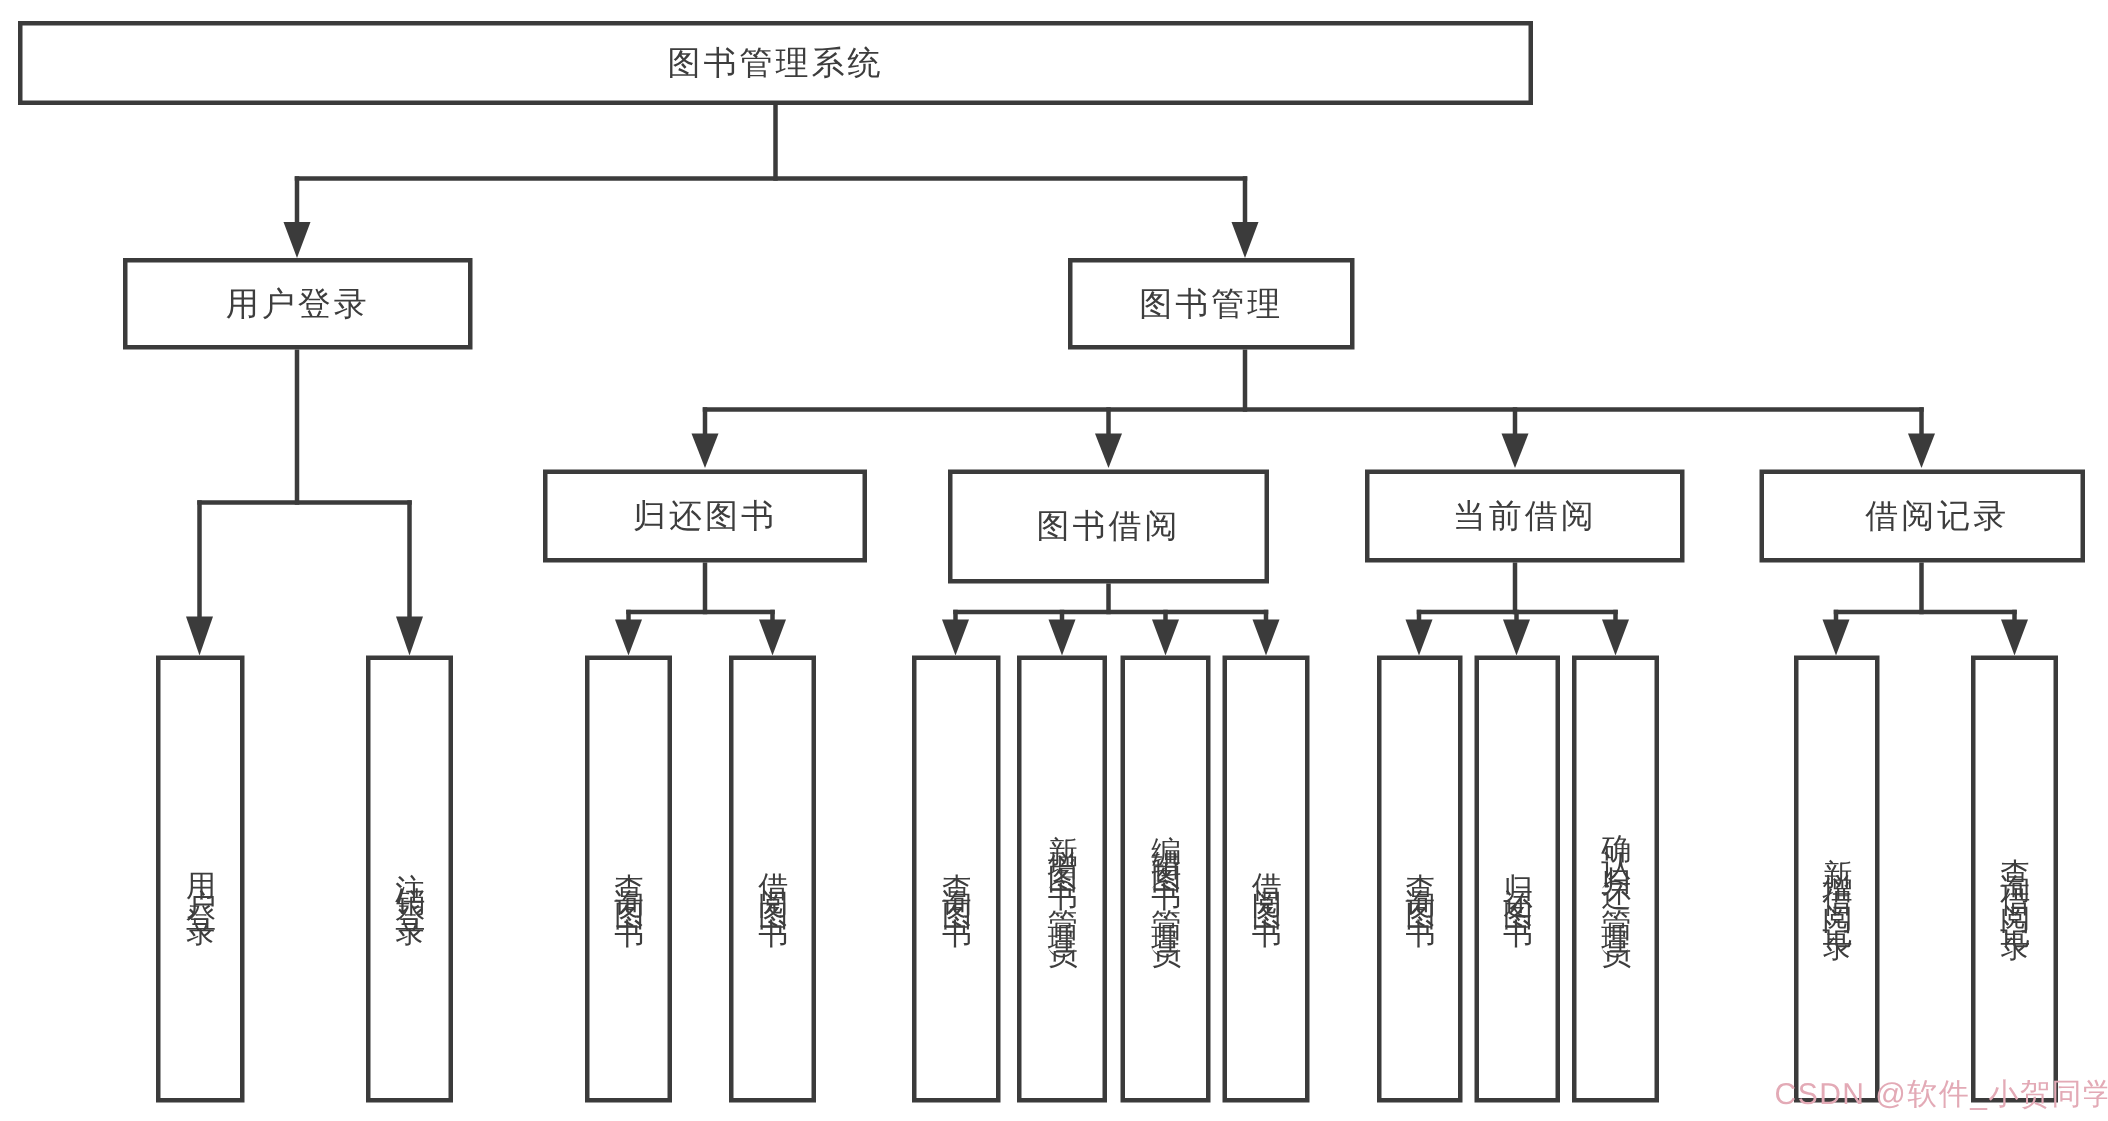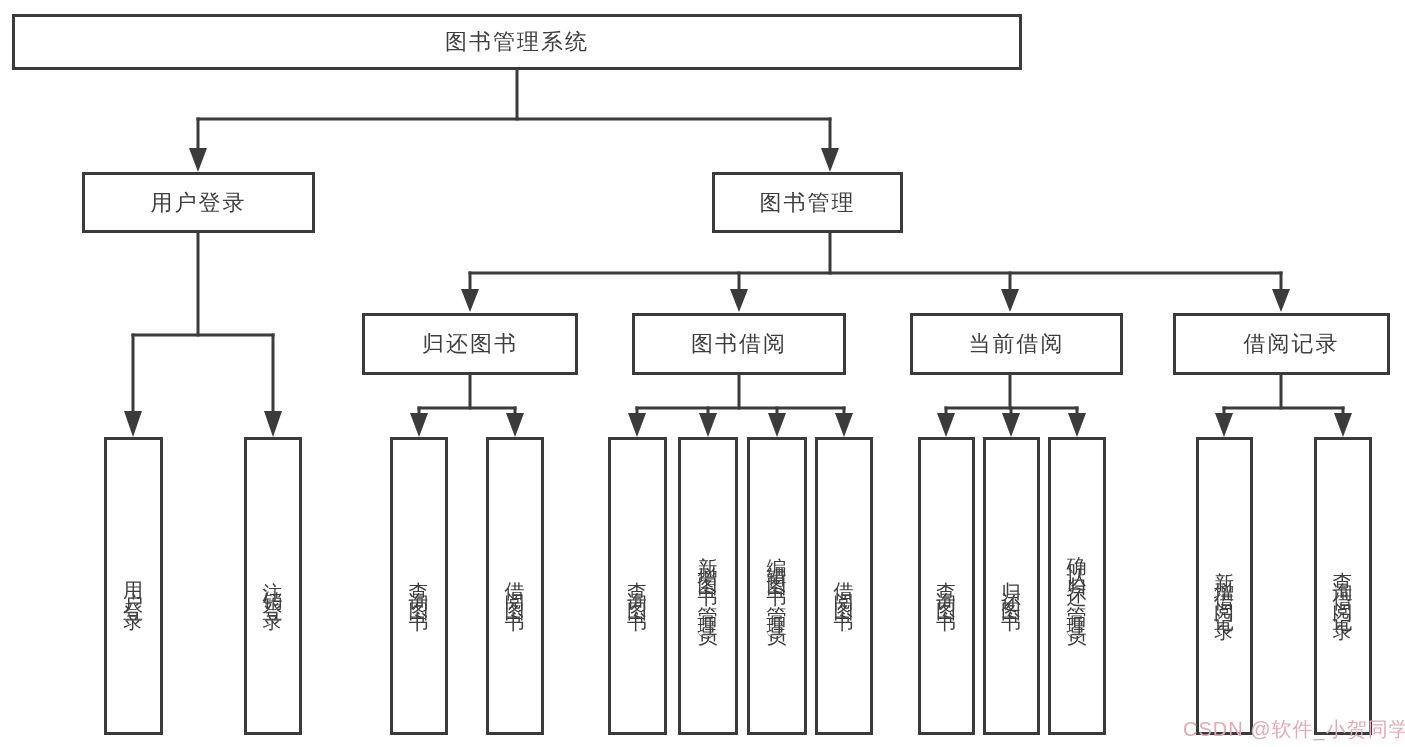--- a/index.html
+++ b/index.html
@@ -116,21 +116,21 @@
   <div class="box" style="left:82px;top:172px;width:233px;height:61px;">
     <span class="h-label">用户登录</span>
   </div>
   <div class="box" style="left:712px;top:172px;width:191px;height:61px;">
     <span class="h-label">图书管理</span>
   </div>
 
   <div class="box" style="left:362px;top:313px;width:216px;height:62px;">
     <span class="h-label">归还图书</span>
   </div>
-  <div class="box" style="left:632px;top:313px;width:214px;height:62px;">
+  <div class="box" style="left:632px;top:313px;width:214px;height:76px;">
     <span class="h-label">图书借阅</span>
   </div>
   <div class="box" style="left:910px;top:313px;width:213px;height:62px;">
     <span class="h-label">当前借阅</span>
   </div>
   <div class="box" style="left:1173px;top:313px;width:217px;height:62px;padding-left:20px;">
     <span class="h-label">借阅记录</span>
   </div>
 
   <div class="box leaf" style="left:104px;width:59px;">

